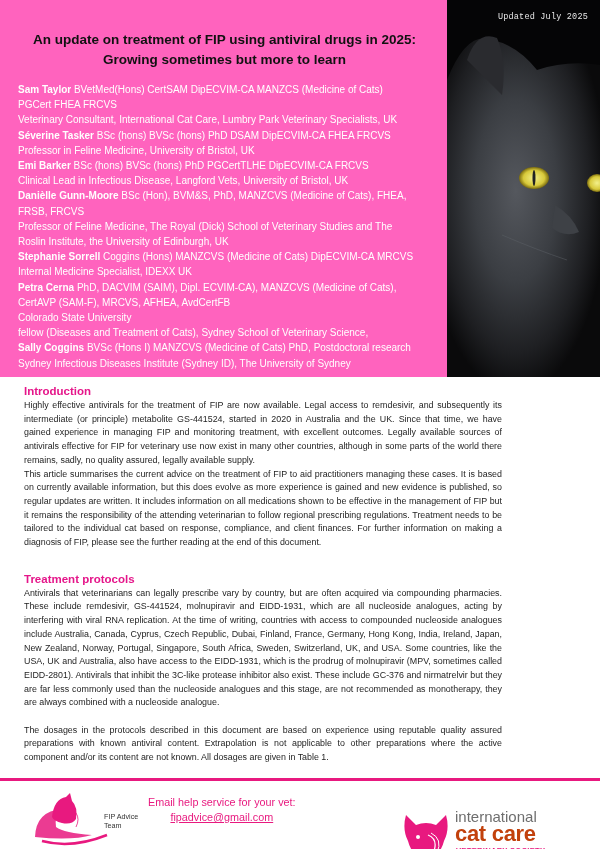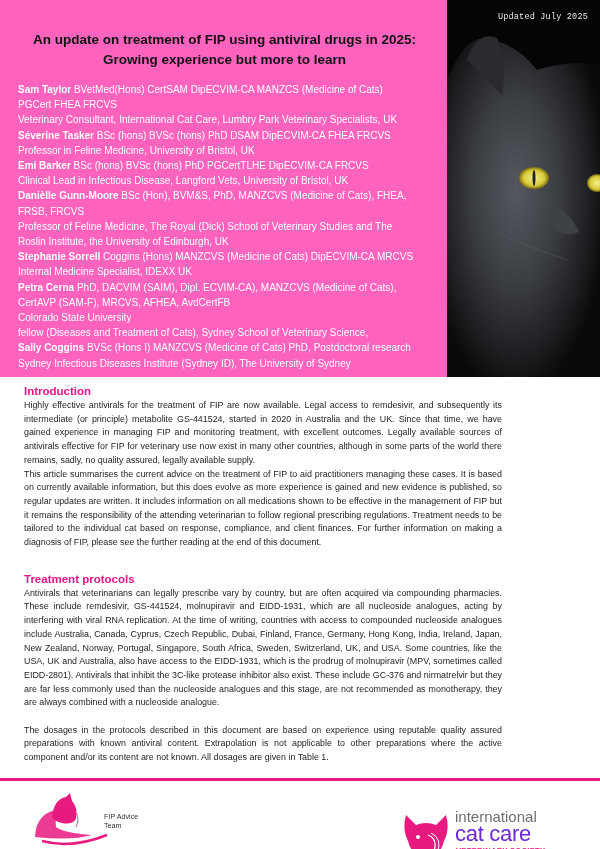--- a/index.html
+++ b/index.html
@@ -25,31 +25,31 @@
   .gap { height: 13.7px; }
 
   .footer-line { position: absolute; left: 0; top: 778px; width: 600px; height: 2.5px; background: #e8197f; }
   .footer { position: absolute; left: 0; top: 781px; width: 600px; height: 68px; }
   .fip-logo { position: absolute; left: 32px; top: 10px; width: 115px; height: 56px; }
   .fip-logo-text { position: absolute; left: 72px; top: 21px; font-size: 7.2px; color: #333; }
   .email-block { position: absolute; left: 148px; top: 14px; text-align: center; color: #e8197f; font-size: 10.8px; line-height: 15px; }
   .email-link { text-decoration: underline; color: #e8197f; }
   .icc-logo { position: absolute; left: 400px; top: 28px; width: 200px; height: 56px; }
   .icc-l1 { position: absolute; left: 55px; top: 0px; font-size: 15px; color: #6e6e6e; line-height: 16px; }
-  .icc-l2 { position: absolute; left: 55px; top: 14px; font-size: 22px; font-weight: normal; color: #6d28d9; line-height: 22px; letter-spacing: -0.3px; }
+  .icc-l2 { position: absolute; left: 55px; top: 14px; font-size: 22px; font-weight: bold; color: #c2410c; line-height: 22px; letter-spacing: -0.3px; }
   .icc-l3 { position: absolute; left: 56px; top: 37px; font-size: 7.6px; font-weight: bold; color: #e8197f; letter-spacing: 0.3px; text-align: right; }
 </style>
 </head>
 <body>
 
 <div class="header">
   <div class="pink-panel">
     <div class="title">
       <div>An update on treatment of FIP using antiviral drugs in 2025:</div>
-      <div>Growing experience but more to learn</div>
+      <div>Growing sometimes but more to learn</div>
     </div>
 
     <div class="authors">
       <div class="line"><b>Sam Taylor</b> <span>BVetMed(Hons) CertSAM DipECVIM-CA MANZCS (Medicine of Cats)</span></div>
       <div>PGCert FHEA FRCVS</div>
       <div>Veterinary Consultant, International Cat Care, Lumbry Park Veterinary Specialists, UK</div>
 
       <div><b>Séverine Tasker</b> <span>BSc (hons) BVSc (hons) PhD DSAM DipECVIM-CA FHEA FRCVS</span></div>
       <div>Professor in Feline Medicine, University of Bristol, UK</div>
 
@@ -118,20 +118,24 @@
   <div class="fip-logo">
     <svg width="115" height="56" viewBox="0 0 115 56">
       <path d="M3 46 Q4 20 30 18 Q22 26 24 36 Q32 42 60 44 Q40 50 3 46 Z" fill="#e8197f" opacity="0.85"></path>
       <path d="M10 50 Q40 58 75 44" stroke="#e8197f" stroke-width="2.5" fill="none"></path>
       <path d="M20 26 Q22 8 34 6 L38 2 L40 10 Q46 16 44 28 Q40 34 30 32 Q22 30 20 26 Z" fill="#e8197f"></path>
       <path d="M44 22 Q48 28 44 36" stroke="#e8197f" stroke-width="0.8" fill="none"></path>
     </svg>
     <div class="fip-logo-text">FIP Advice Team</div>
   </div>
 
+  <div class="email-block">
+    <div>Email help service for your vet:</div>
+    <a class="email-link">fipadvice@gmail.com</a>
+  </div>
 
   <div class="icc-logo">
     <svg width="52" height="52" viewBox="0 0 52 52" style="position:absolute;left:0;top:2px;">
       <path d="M6 4 L16 14 Q26 10 36 14 L46 4 Q50 18 44 30 Q40 46 26 48 Q12 46 8 30 Q2 18 6 4 Z" fill="#e8197f"></path>
       <path d="M28 24 Q38 28 34 40" stroke="#fff" stroke-width="1.2" fill="none"></path>
       <path d="M31 22 Q43 28 37 42" stroke="#fff" stroke-width="1" fill="none"></path>
       <circle cx="18" cy="26" r="2" fill="#fff"></circle>
     </svg>
     <div class="icc-l1">international</div>
     <div class="icc-l2">cat care</div>

